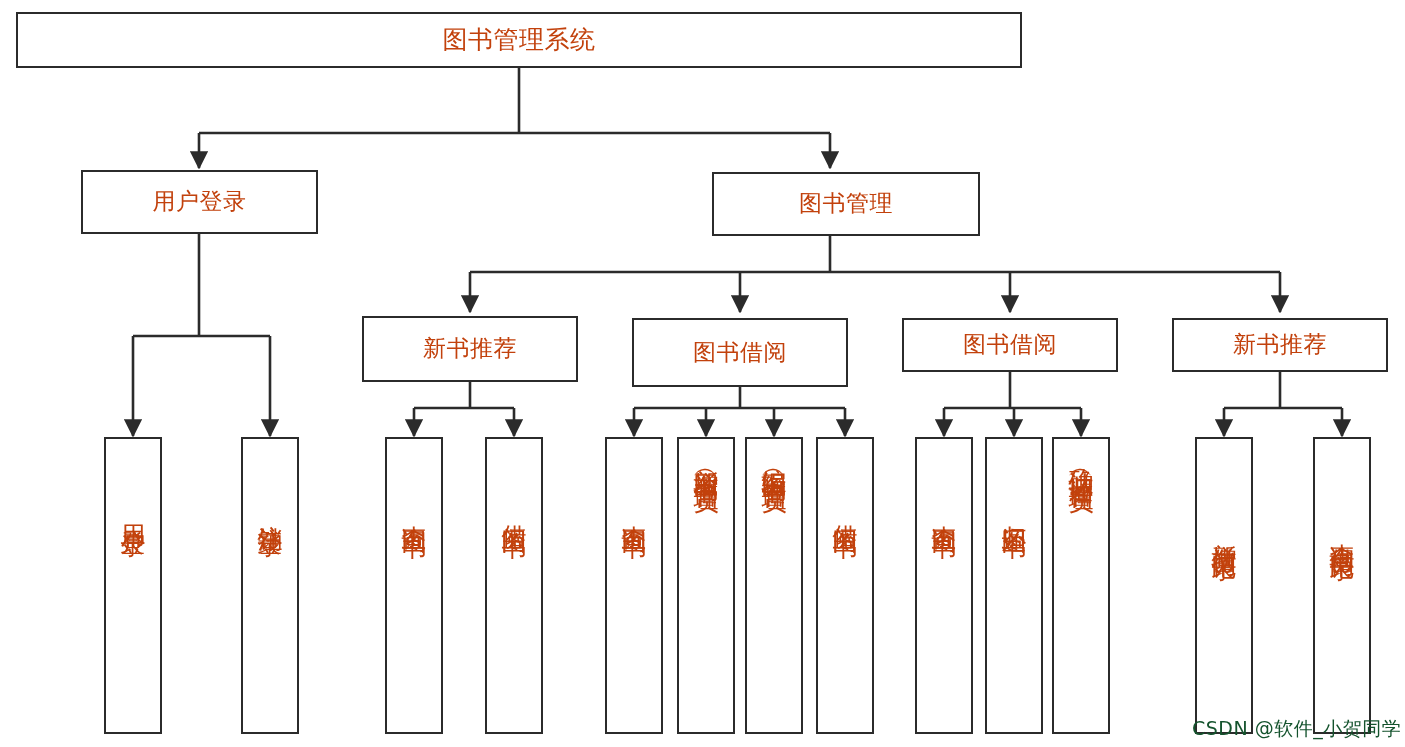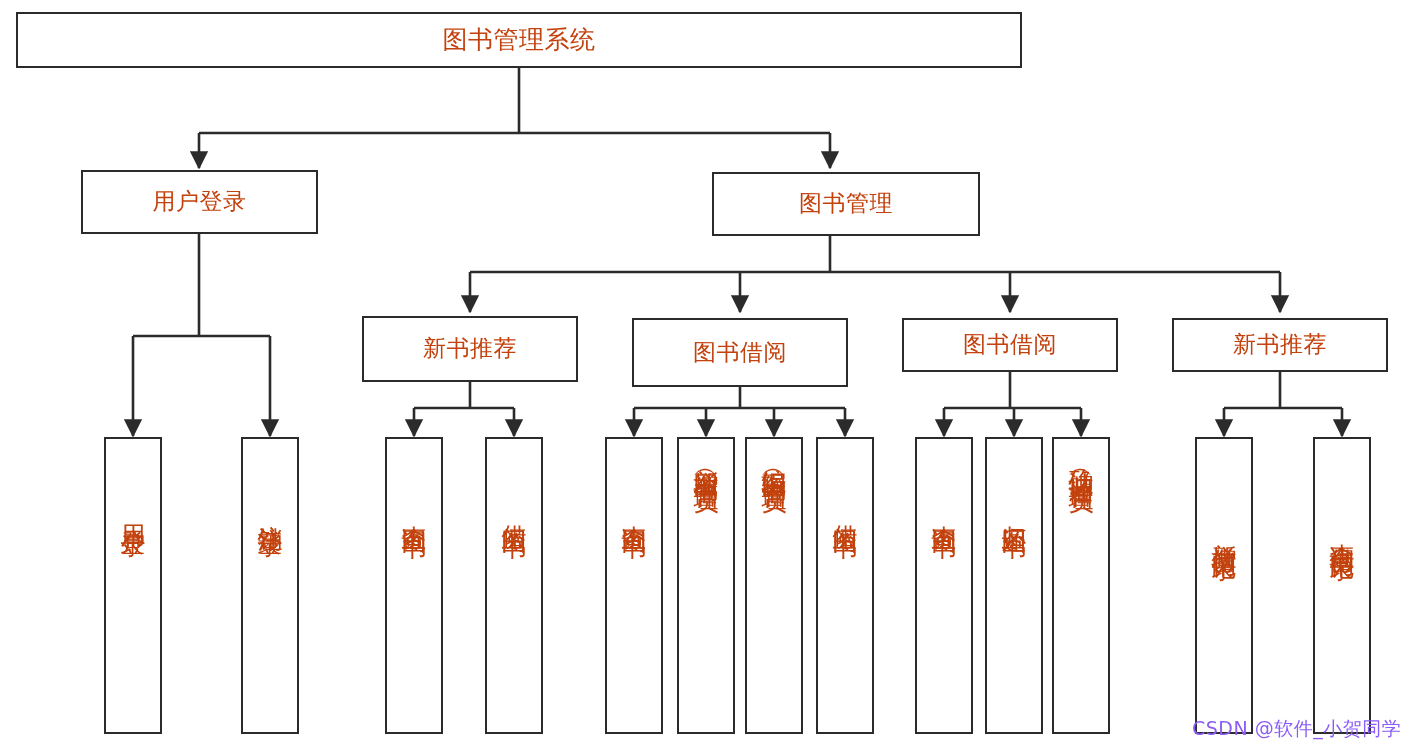--- a/index.html
+++ b/index.html
@@ -69,21 +69,21 @@
   }
   .node.vert.midshort .node-label {
     padding-top: 80px;
   }
   .node.vert.top .node-label {
     padding-top: 6px;
   }
   .watermark {
     position: absolute;
     font-size: 19px;
-    color: #8b5cf6;
+    color: #14532d;
     white-space: nowrap;
     letter-spacing: 0.5px;
     font-family: "DejaVu Sans", "Liberation Sans", sans-serif;
   }
 </style>
 </head>
 <body>
 
 <div id="diagram-canvas">
 

